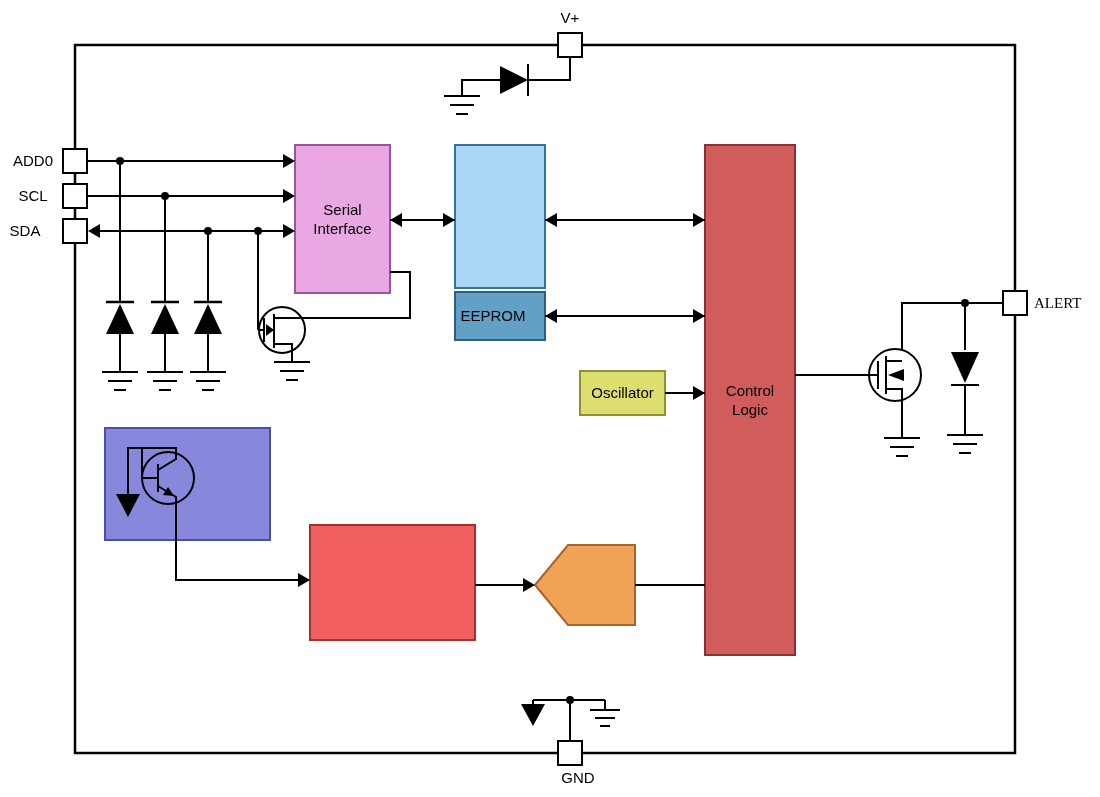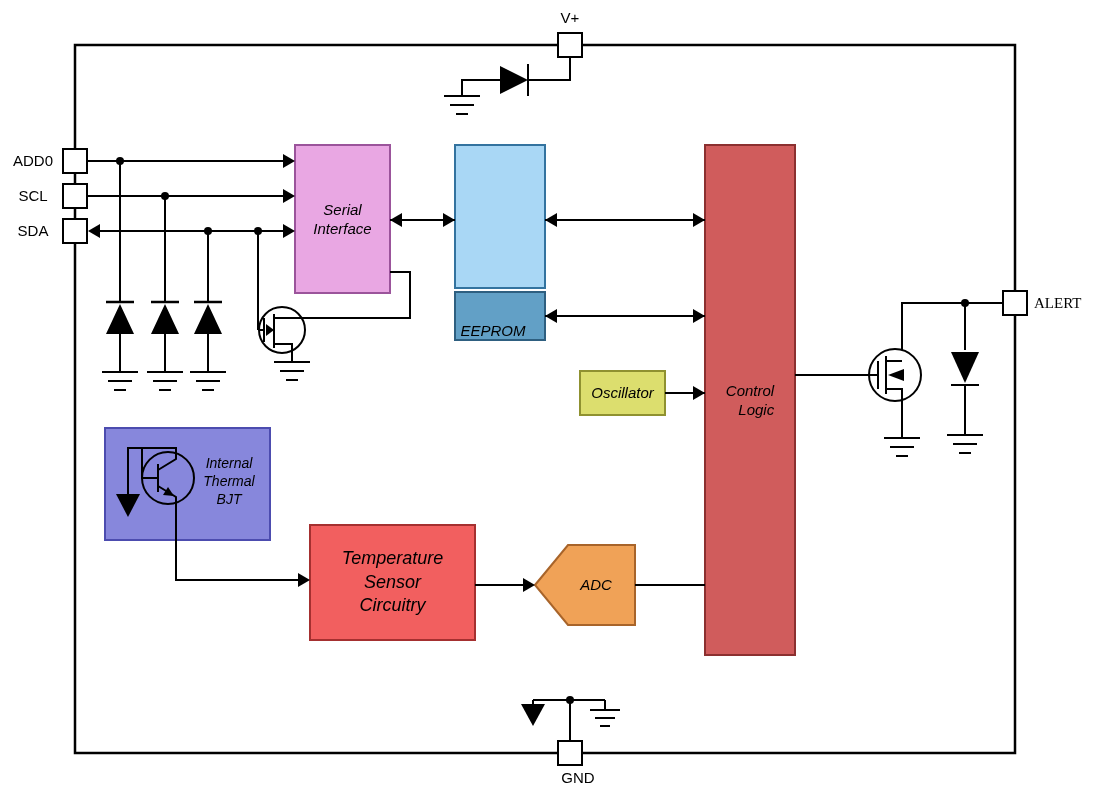--- a/index.html
+++ b/index.html
@@ -18,21 +18,20 @@
     font-size: 15px;
     line-height: 1.3;
     color: #000;
     white-space: pre-line;
     text-align: center;
   }
   .blk-lbl {
     display: flex;
     align-items: center;
     justify-content: center;
-    font-style: italic;
   }
   .pin-right { text-align: center; }
   .pin-left  { text-align: left; }
   .big { font-size: 18px; }
   .small { font-size: 14px; }
 </style>
 </head>
 <body>
 
 <div class="stage">
@@ -166,40 +165,33 @@
       <rect x="63" y="219" width="24" height="24"></rect>
       <rect x="1003" y="291" width="24" height="24"></rect>
       <rect x="558" y="741" width="24" height="24"></rect>
     </g>
   </svg>
 
   <div class="lbl" style="left:545px; top:8px; width:50px;">V+</div>
 
   <div class="lbl pin-right" style="left:8px; top:151px; width:50px;">ADD0</div>
   <div class="lbl pin-right" style="left:8px; top:186px; width:50px;">SCL</div>
-  <div class="lbl pin-right" style="left:8px; top:221px; width:50px;">SDA</div>
+  <div class="lbl pin-right" style="left:0; top:221px; width:50px;">SDA</div>
 
   <div class="lbl pin-left" style="left:1034px; top:294px; width:62px;font-family:Liberation Serif, serif;">ALERT</div>
 
   <div class="lbl" style="left:553px; top:768px; width:50px;">GND</div>
 
   <div class="lbl blk-lbl" style="left:295px; top:145px; width:95px; height:148px;">Serial
 Interface</div>
 
 
-  <div class="lbl blk-lbl" style="left:455px; top:307px; width:76px; height:48px;">EEPROM</div>
+  <div class="lbl blk-lbl" style="left:455px; top:292px; width:76px; height:48px;">EEPROM</div>
 
   <div class="lbl blk-lbl" style="left:580px; top:371px; width:85px; height:44px;border-radius:11px;">Oscillator</div>
 
-  <div class="lbl blk-lbl" style="left:705px; top:145px; width:90px; height:510px;text-align:right;">Control
+  <div class="lbl blk-lbl" style="left:705px; top:145px; width:90px; height:510px;">Control
 Logic</div>
 
-  <div class="lbl blk-lbl small" style="left:188px; top:442px; width:82px; height:78px;">Internal
-Thermal
-BJT</div>
 
-  <div class="lbl blk-lbl big" style="left:310px; top:525px; width:165px; height:115px;">Temperature
-Sensor
-Circuitry</div>
 
-  <div class="lbl blk-lbl" style="left:557px; top:545px; width:78px; height:80px;">ADC</div>
 
 </div>
 
 </body></html>

